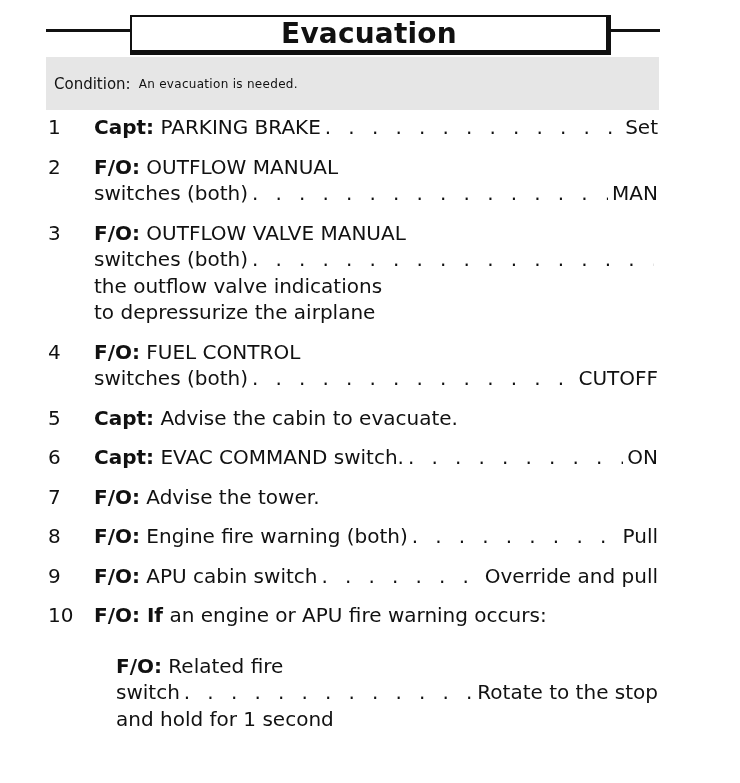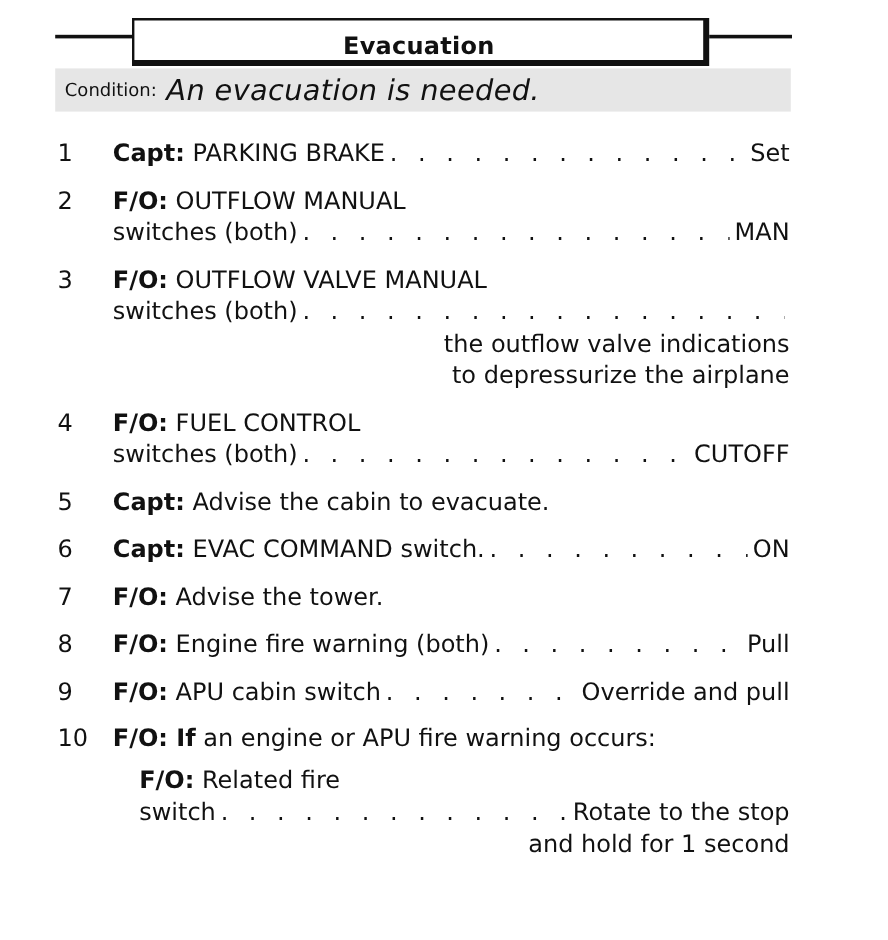--- a/index.html
+++ b/index.html
@@ -29,56 +29,55 @@
     .title-rule {
       position: absolute;
       left: 0;
       right: 0;
       top: 29px;
       height: 0;
       border-top: 3px solid #111;
     }
     .title-box {
       position: absolute;
-      left: 64px;
+      left: 84px;
       top: 15px;
       width: 474px;
       height: 33px;
       background: #fff;
       border-top: 2px solid #111;
       border-left: 2px solid #111;
       border-right: 5px solid #111;
       border-bottom: 5px solid #111;
       display: flex;
       align-items: flex-end;
       justify-content: center;
       font-weight: bold;
-      font-size: 20px;
+      font-size: 28px;
       letter-spacing: 0.2px;
     }
     
     .condition {
       position: absolute;
       left: 0;
       top: 57px;
       width: 613px;
-      height: 36px;
+      height: 53px;
       background: #e6e6e6;
       display: flex;
       align-items: center;
     }
     .condition-label {
       font-size: 15px;
       margin-left: 8px;
       margin-right: 8px;
     }
     .condition-text {
-      font-size: 24px;
+      font-size: 12px;
       letter-spacing: 0.3px;
-      font-style: italic;
     }
     
     .steps {
       position: absolute;
       left: 0;
       top: 114px;
       width: 612px;
     }
     .step {
       position: relative;
@@ -111,25 +110,25 @@
       overflow: hidden;
       white-space: nowrap;
       letter-spacing: 5.4px;
       margin: 0 4px;
     }
     .line .action {
       flex: 0 0 auto;
       text-align: right;
     }
     .cont {
-      text-align: right;
+      text-align: left;
     }
     .sub-step {
       margin-left: 70px;
-      margin-top: 8px;
+      margin-top: 24px;
     }
   </style>
 </head>
 <body>
 
 <div class="page">
 
   <div class="title-wrap">
     <div class="title-rule"></div>
     <div class="title-box">

